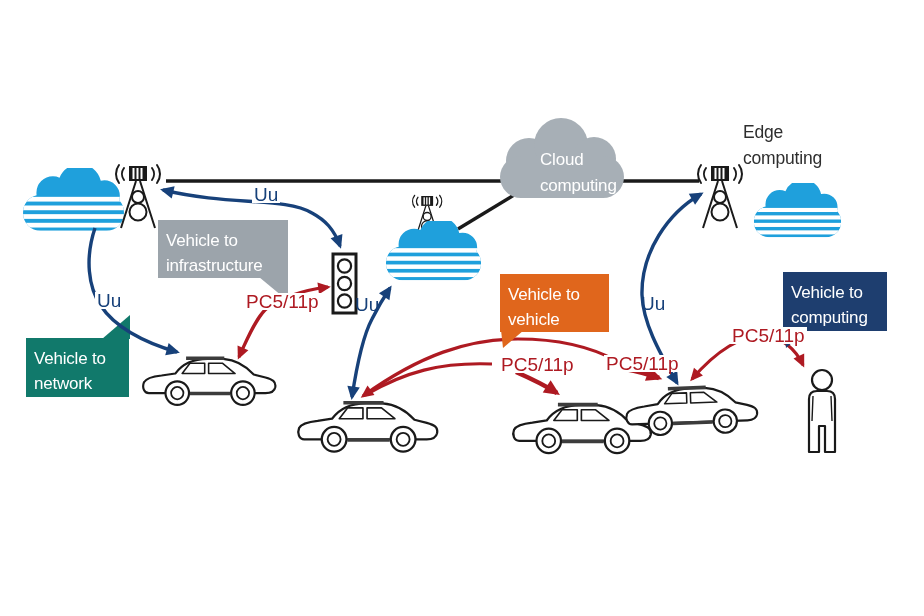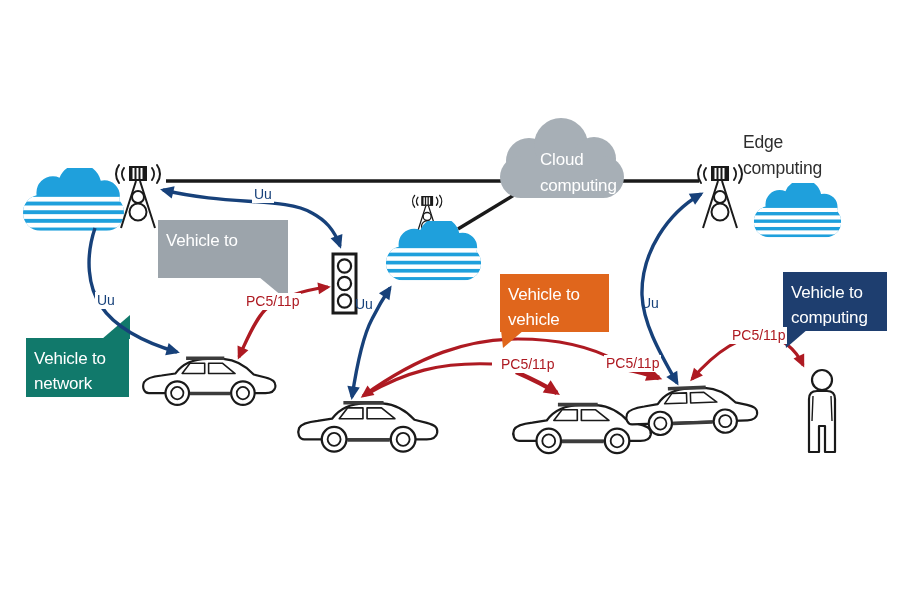--- a/index.html
+++ b/index.html
@@ -36,21 +36,21 @@
   
   .bubble{position:absolute;color:#fff;font-size:17px;line-height:25px;
           letter-spacing:-0.2px;padding:8px 0 0 8px;box-sizing:border-box;}
   .bubble.gray{background:var(--bubble-gray);}
   .bubble.teal{background:var(--bubble-teal);}
   .bubble.orange{background:var(--bubble-orange);}
   .bubble.navy{background:var(--bubble-navy);}
   .nodetext{position:absolute;font-size:17px;line-height:26px;letter-spacing:-0.2px;}
   .nodetext.white{color:#fff;}
   .nodetext.dark{color:var(--edge-text);font-size:17.5px;}
-  .lnk{position:absolute;font-size:14px;line-height:17px;background:#fff;padding:0 2px;}
+  .lnk{position:absolute;font-size:19px;line-height:17px;background:#fff;padding:0 2px;}
   .lnk.blue{color:var(--arrow-blue);}
   .lnk.red{color:var(--arrow-red);margin-left:8px;}
   .lnk.nobg{background:transparent;padding:0;}
 </style>
 </head>
 <body>
 
 <div id="canvas">
 
   <svg id="scene" width="924" height="616" viewBox="0 0 924 616">
@@ -178,27 +178,28 @@
 
     <polygon class="tail-gray" points="259,277 288,277 288,301"></polygon>
     <polygon class="tail-orange" points="501,330 524,330 503,348"></polygon>
     <polygon class="tail-navy" points="784,329 808,329 786,348"></polygon>
   </svg>
 
   <div class="nodetext white" style="left:540px;top:147px;">
     <div>Cloud</div>
     <div>computing</div>
   </div>
-  <div class="nodetext dark" style="left:743px;top:129px;">
+  <div class="nodetext dark" style="left:743px;top:119px;">
     <div>Edge</div>
     <div>computing</div>
   </div>
 
   <div class="bubble gray" style="left:158px;top:220px;width:130px;height:58px;">
     <div>Vehicle to</div>
+    <div>infrastructure</div>
   </div>
   <div class="bubble teal" style="left:26px;top:338px;width:103px;height:59px;">
     <div>Vehicle to</div>
     <div>network</div>
   </div>
   <div class="bubble orange" style="left:500px;top:274px;width:109px;height:58px;">
     <div>Vehicle to</div>
     <div>vehicle</div>
   </div>
   <div class="bubble navy" style="left:783px;top:272px;width:104px;height:59px;">

